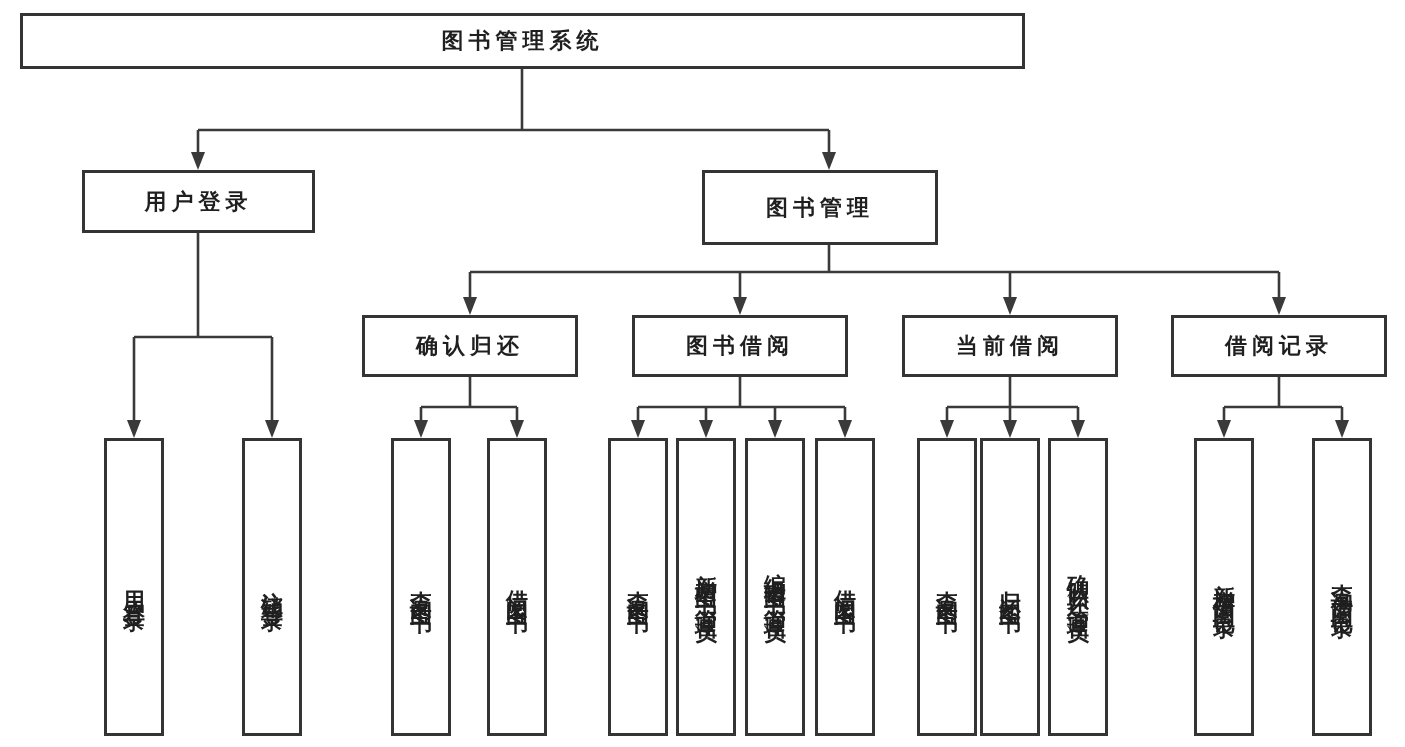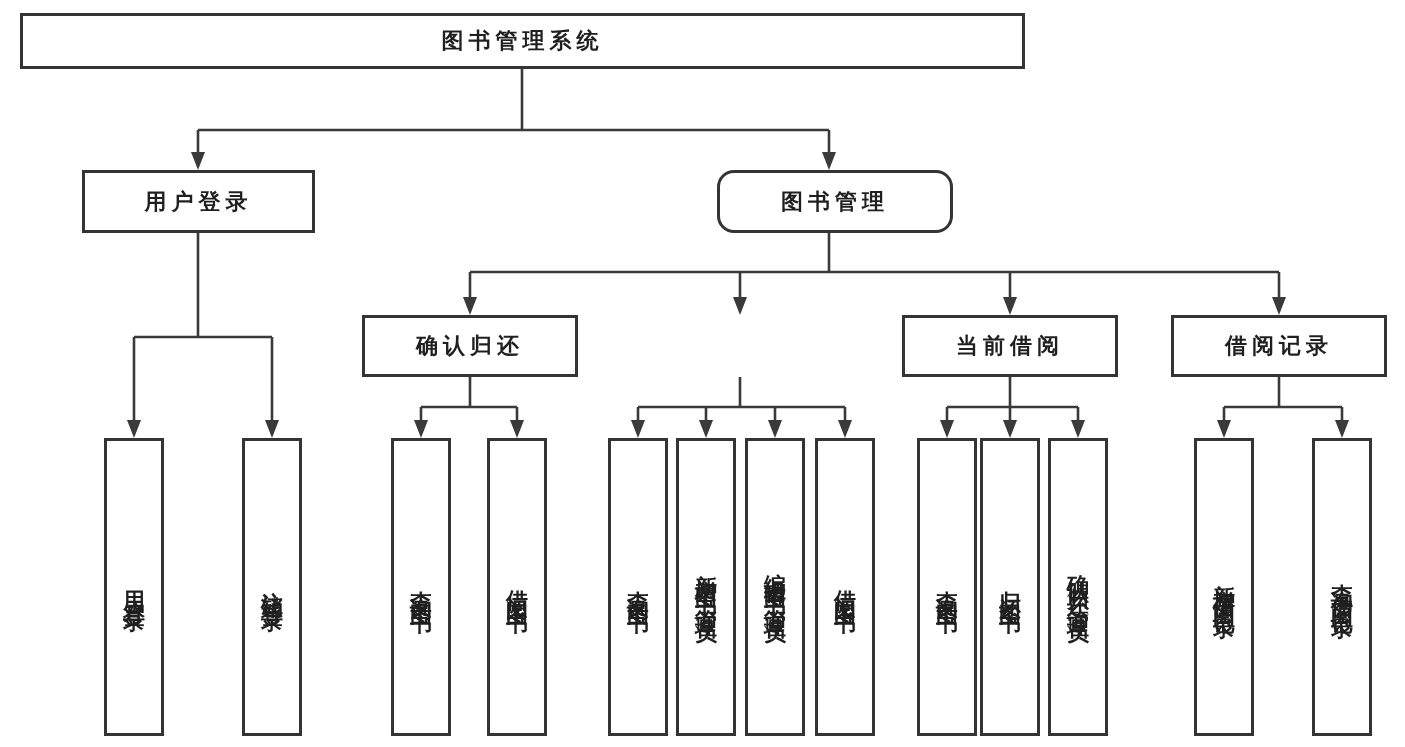--- a/index.html
+++ b/index.html
@@ -79,26 +79,29 @@
     </g>
   </svg>
 
   <div class="hbox" style="left:20px;top:13px;width:1005px;height:56px;">
     <span>图书管理系统</span>
   </div>
 
   <div class="hbox" style="left:82px;top:170px;width:233px;height:63px;">
     <span>用户登录</span>
   </div>
-  <div class="hbox" style="left:717px;top:170px;width:236px;height:63px;border-radius:17px;">
+  <div class="hbox" style="left:702px;top:170px;width:236px;height:75px;">
     <span>图书管理</span>
   </div>
 
   <div class="hbox" style="left:362px;top:315px;width:216px;height:62px;">
     <span>确认归还</span>
+  </div>
+  <div class="hbox" style="left:632px;top:315px;width:216px;height:62px;">
+    <span>图书借阅</span>
   </div>
   <div class="hbox" style="left:902px;top:315px;width:216px;height:62px;">
     <span>当前借阅</span>
   </div>
   <div class="hbox" style="left:1171px;top:315px;width:216px;height:62px;">
     <span>借阅记录</span>
   </div>
 
   <div class="vbox" style="left:104px;">
     <span class="vtext">用户登录</span>

